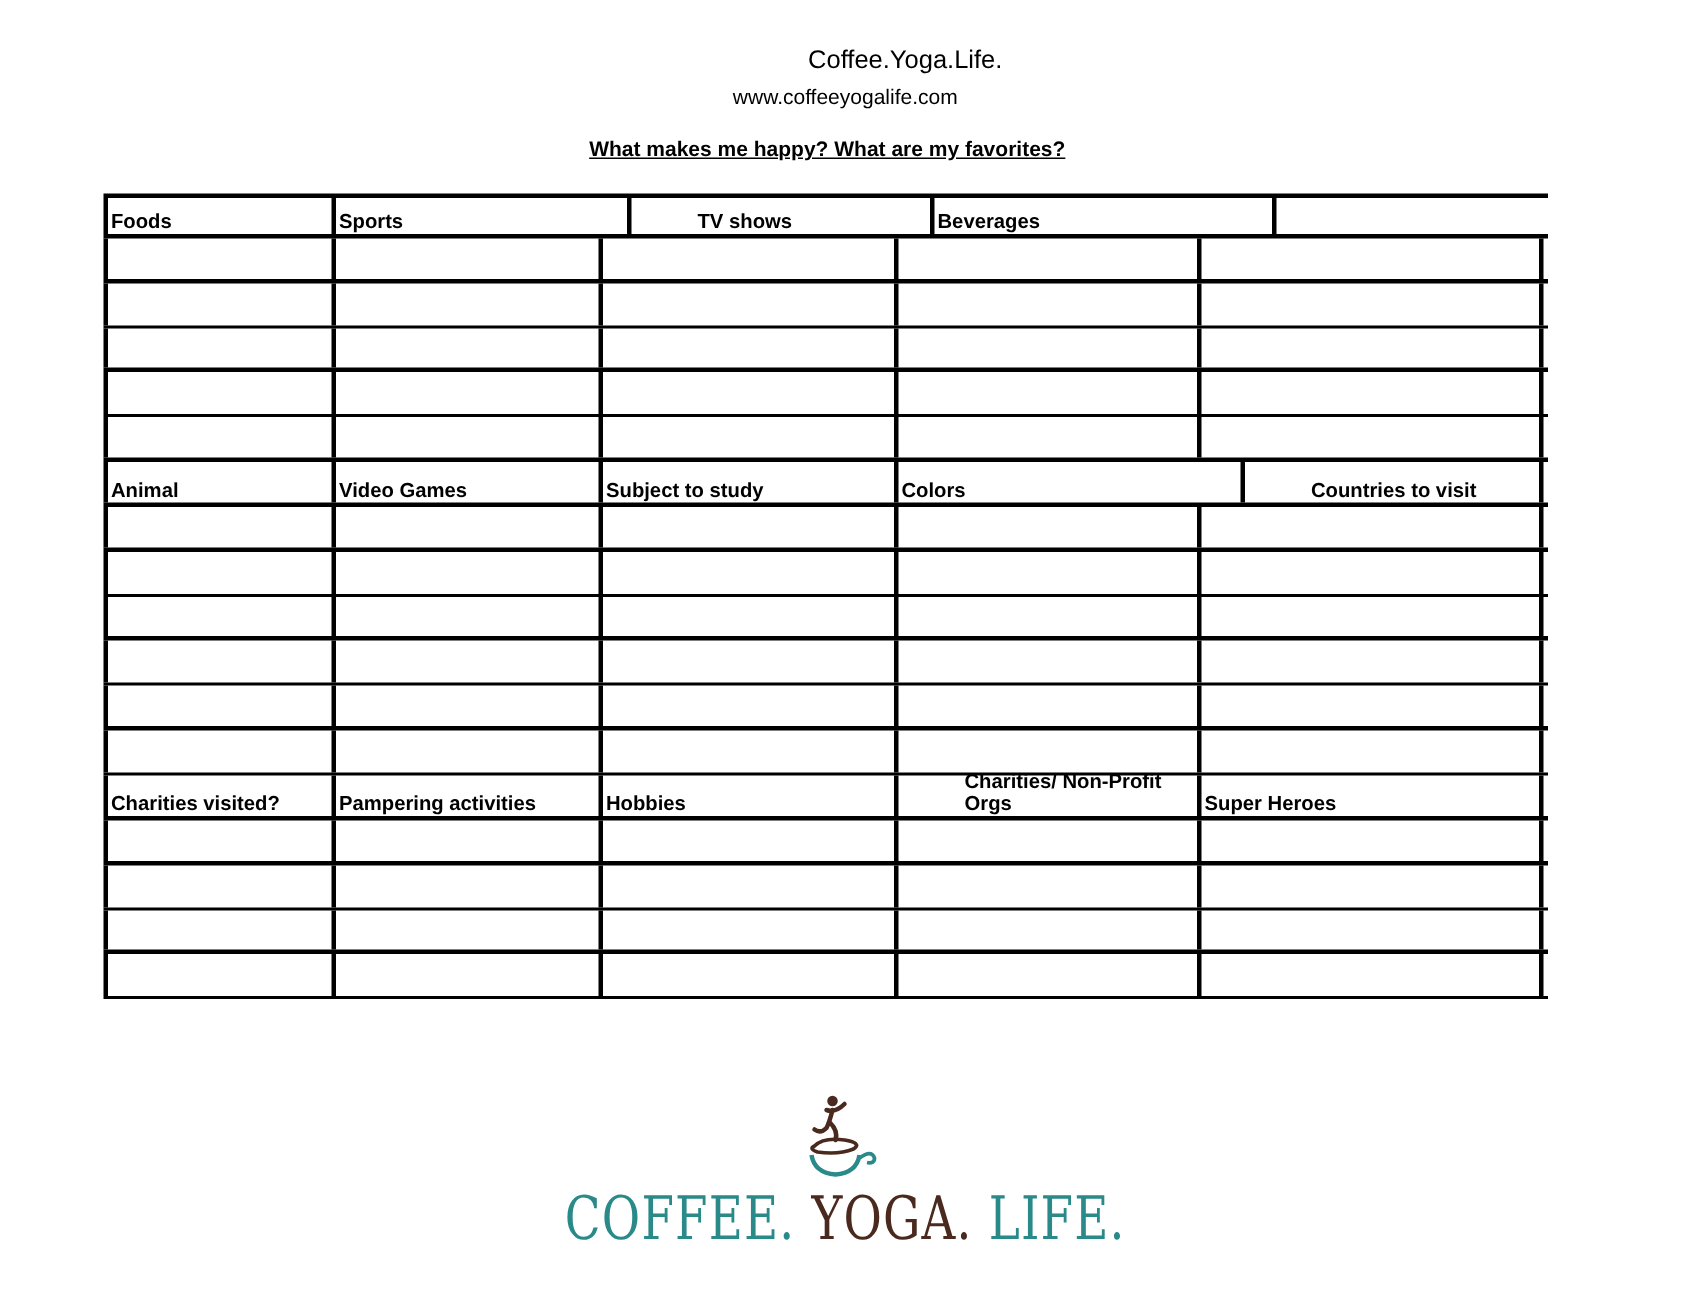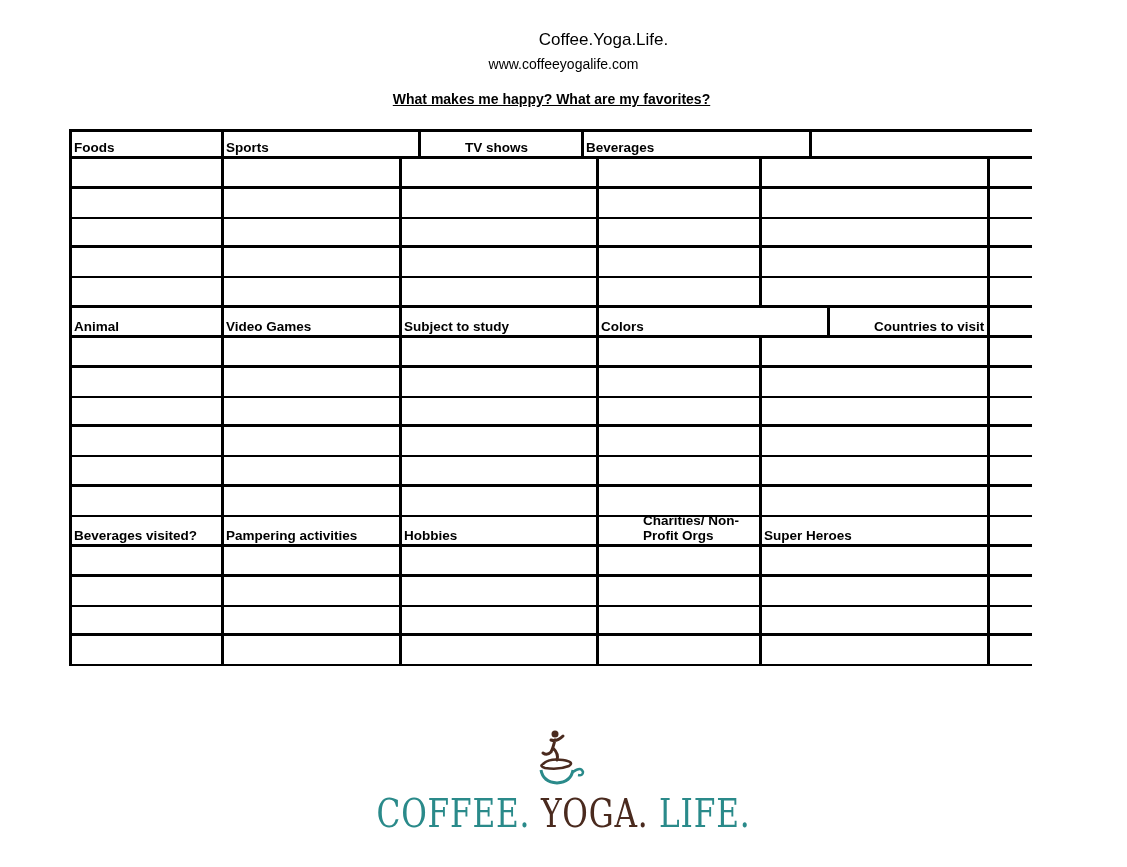--- a/index.html
+++ b/index.html
@@ -10,21 +10,21 @@
   .url { position: absolute; left: 0; width: 1127px; top: 56px; text-align: center; font-size: 14px; }
   .subtitle { position: absolute; left: 0; width: 1103px; top: 91px; text-align: center;
               font-size: 14px; font-weight: bold; text-decoration: underline; }
   .grid { position: absolute; left: 69px; top: 129px; width: 963px; }
   .row { display: flex; height: 29.85px; box-sizing: border-box; border-bottom: 2px solid #000; }
   .row.thick { border-bottom-width: 3px; }
   .row.first { border-top: 3px solid #000; }
   .cell { box-sizing: border-box; border-left: 3px solid #000; position: relative;
           font-size: 13.5px; font-weight: bold; padding-left: 2px; display: flex; align-items: flex-end; padding-bottom: 1px; }
   .cell:last-child { border-right: 3px solid #000; }
-  .c0 { width: 152px; } .c1 { width: 178px; } .c2 { width: 197px; } .c3 { width: 163px; padding-left: 44px; } .c4 { width: 231px; }
+  .c0 { width: 152px; } .c1 { width: 178px; } .c2 { width: 197px; } .c3 { width: 202px; padding-left: 44px; } .c4 { width: 231px; }
   .logo { position: absolute; left: 0; width: 1127px; top: 728px; text-align: center; }
   .logo-text { position: absolute; left: 0; width: 1127px; top: 790px; text-align: center;
                font-family: "DejaVu Serif", serif; font-size: 40px; letter-spacing: 1px; transform: scaleX(0.78); }
   .teal { color: #2a8a8a; } .brown { color: #4a2a1e; }
 </style>
 </head>
 <body>
 
 <div class="title">Coffee.Yoga.Life.</div>
 <div class="url">www.coffeeyogalife.com</div>
@@ -115,21 +115,21 @@
       <div class="cell c4"></div>
     </div>
     <div class="row">
       <div class="cell c0"></div>
       <div class="cell c1"></div>
       <div class="cell c2"></div>
       <div class="cell c3"></div>
       <div class="cell c4"></div>
     </div>
     <div class="row thick">
-      <div class="cell c0">Beverages visited?</div>
+      <div class="cell c0">Charities visited?</div>
       <div class="cell c1">Pampering activities</div>
       <div class="cell c2">Hobbies</div>
       <div class="cell c3">Charities/ Non-Profit Orgs</div>
       <div class="cell c4">Super Heroes</div>
     </div>
     <div class="row thick">
       <div class="cell c0"></div>
       <div class="cell c1"></div>
       <div class="cell c2"></div>
       <div class="cell c3"></div>

